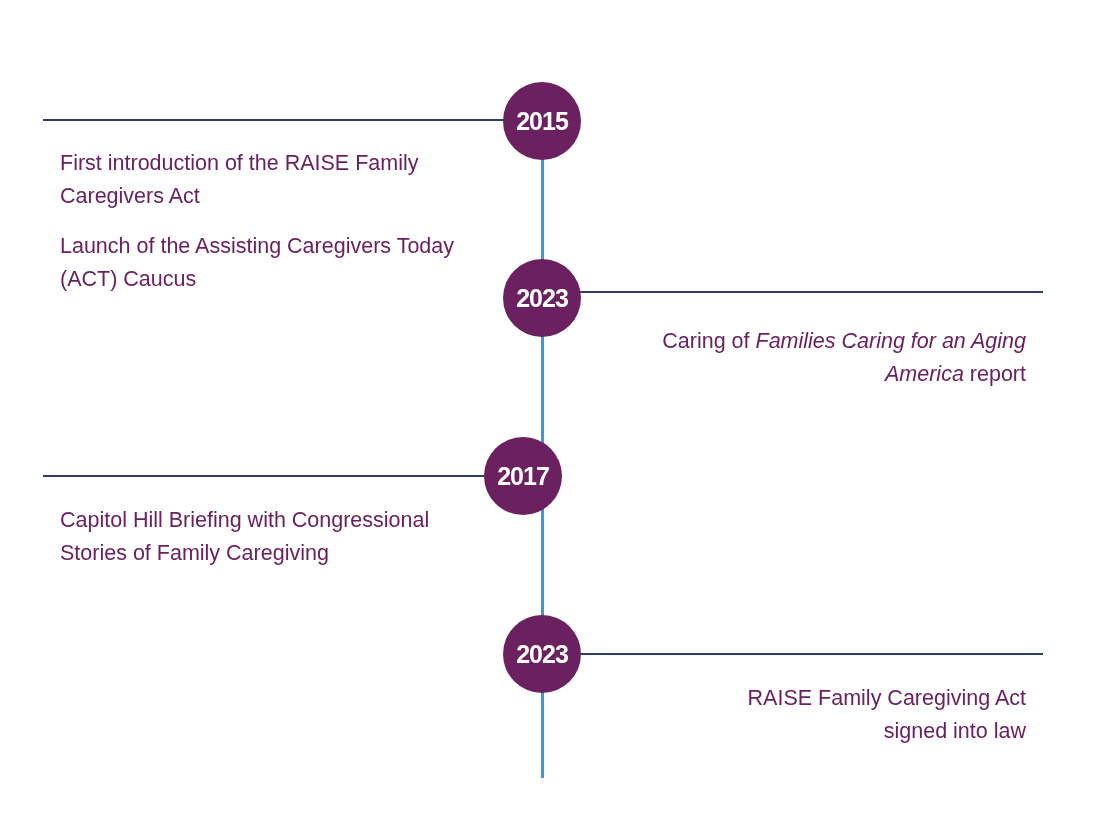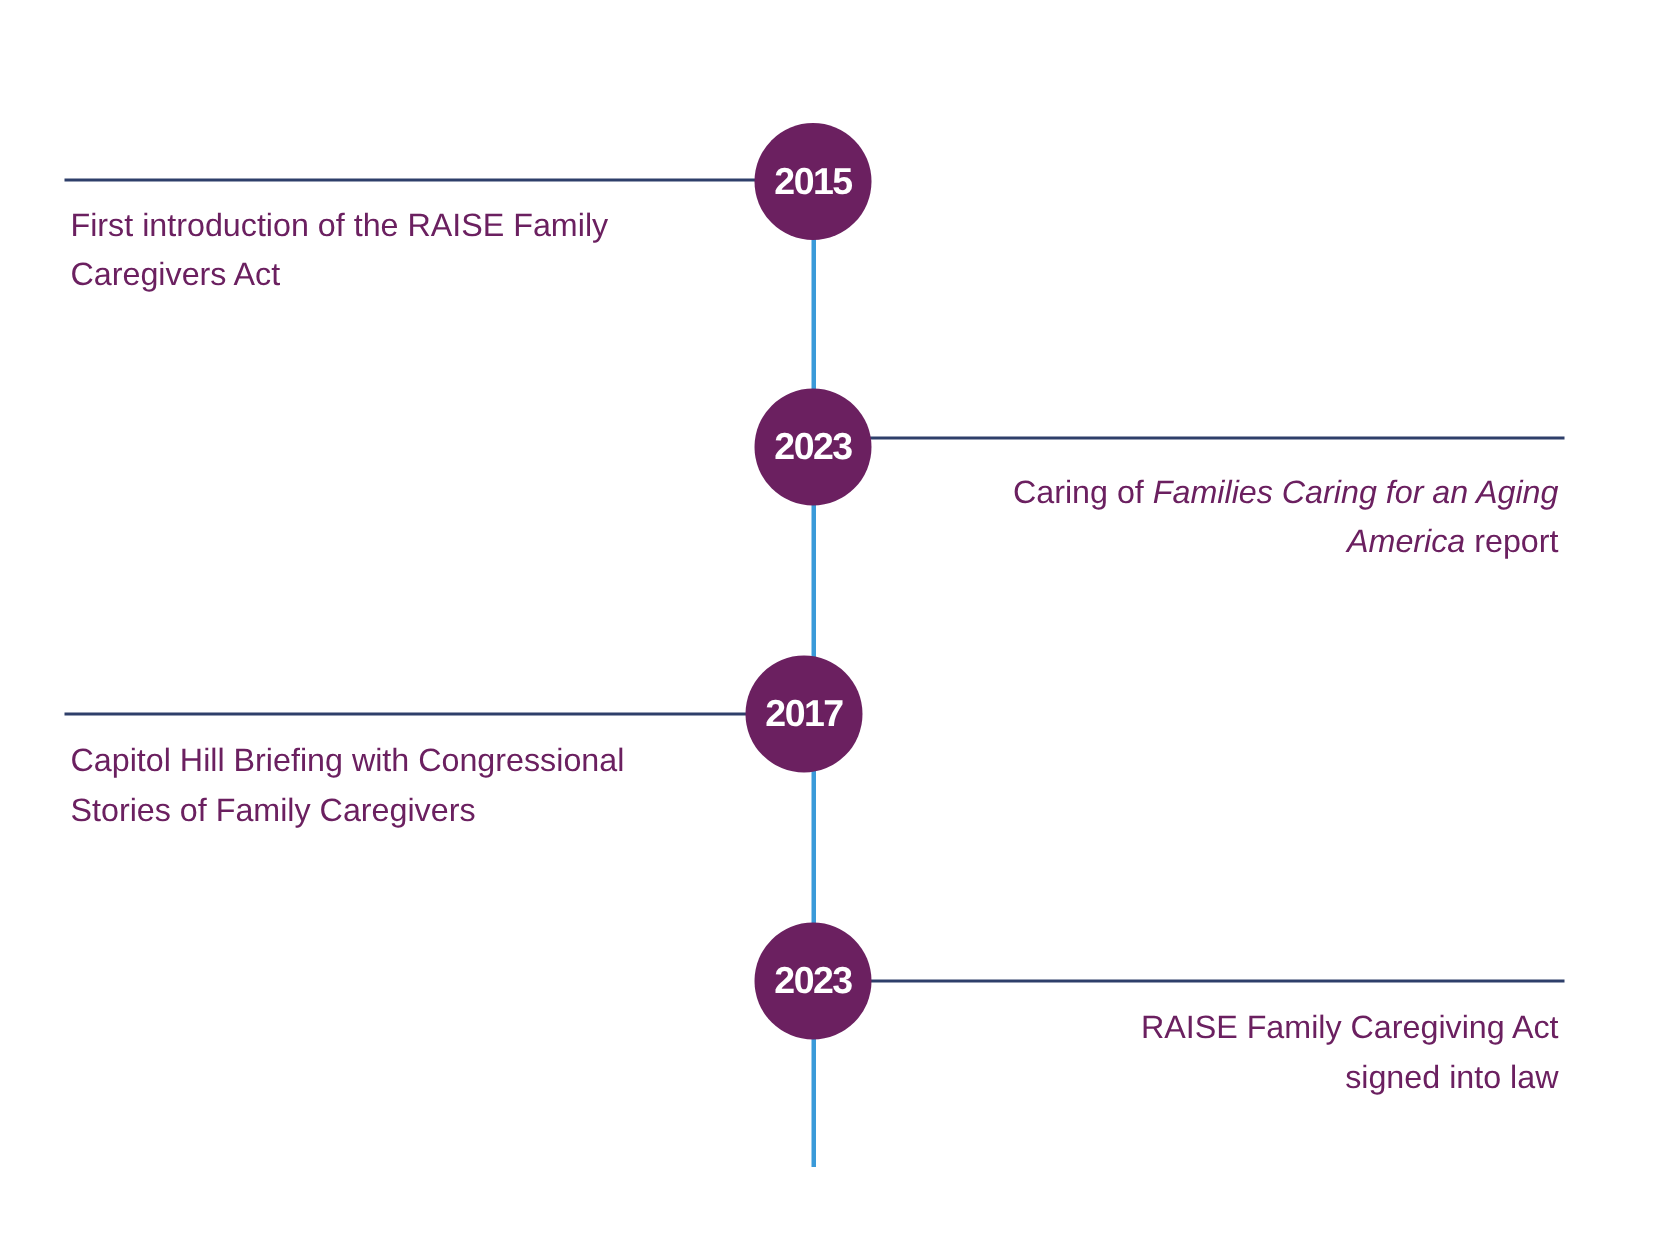--- a/index.html
+++ b/index.html
@@ -5,53 +5,54 @@
     html, body { margin:0; padding:0; background:#ffffff; }
     body { width:1116px; height:838px; position:relative; overflow:hidden;
            font-family:"Liberation Sans", sans-serif; }
     .vline { position:absolute; left:541px; top:158px; width:3px; height:620px; background:#3a9ad9; }
     .hline { position:absolute; height:1.5px; background:#2e3f6a; }
     .circle { position:absolute; width:78px; height:78px; border-radius:50%;
               background:#6b2060; color:#fff; display:flex; align-items:center;
               justify-content:center; font-weight:bold; font-size:25px;
               letter-spacing:-1px; font-family:"Liberation Sans", sans-serif; }
     .desc { position:absolute; color:#6b2060; font-size:21.5px; line-height:33px; }
-    .desc p { margin:4px; }
+    .desc p { margin:17px; }
     .desc p + p { margin-top:13px; }
     .right { text-align:right; }
     i { font-style:italic; }
   </style>
 </head>
 <body>
 
 <div>
   <div class="vline"></div>
 
   <div class="hline" style="left:43px; top:119px; width:462px;"></div>
   <div class="circle" style="left:503px; top:82px;text-align:center;">
     <span>2015</span>
   </div>
   <div class="desc" style="left:43px; top:130px; width:440px;">
     <p>First introduction of the RAISE Family Caregivers Act</p>
+    <p>Launch of the Assisting Caregivers Today (ACT) Caucus</p>
   </div>
 
   <div class="hline" style="left:579px; top:291px; width:464px;"></div>
   <div class="circle" style="left:503px; top:259px;">
     <span>2023</span>
   </div>
   <div class="desc right" style="left:603px; top:308px; width:440px;">
     <p><span>Caring of </span><i>Families Caring for an Aging America</i><span> report</span></p>
   </div>
 
   <div class="hline" style="left:43px; top:475px; width:462px;"></div>
-  <div class="circle" style="left:497px; top:437px;">
+  <div class="circle" style="left:484px; top:437px;">
     <span>2017</span>
   </div>
   <div class="desc" style="left:43px; top:487px; width:440px;">
-    <p>Capitol Hill Briefing with Congressional Stories of Family Caregivers</p>
+    <p>Capitol Hill Briefing with Congressional Stories of Family Caregiving</p>
   </div>
 
   <div class="hline" style="left:579px; top:653px; width:464px;"></div>
   <div class="circle" style="left:503px; top:615px;">
     <span>2023</span>
   </div>
   <div class="desc right" style="left:703px; top:665px; width:340px;">
     <p>RAISE Family Caregiving Act signed into law</p>
   </div>
 </div>

